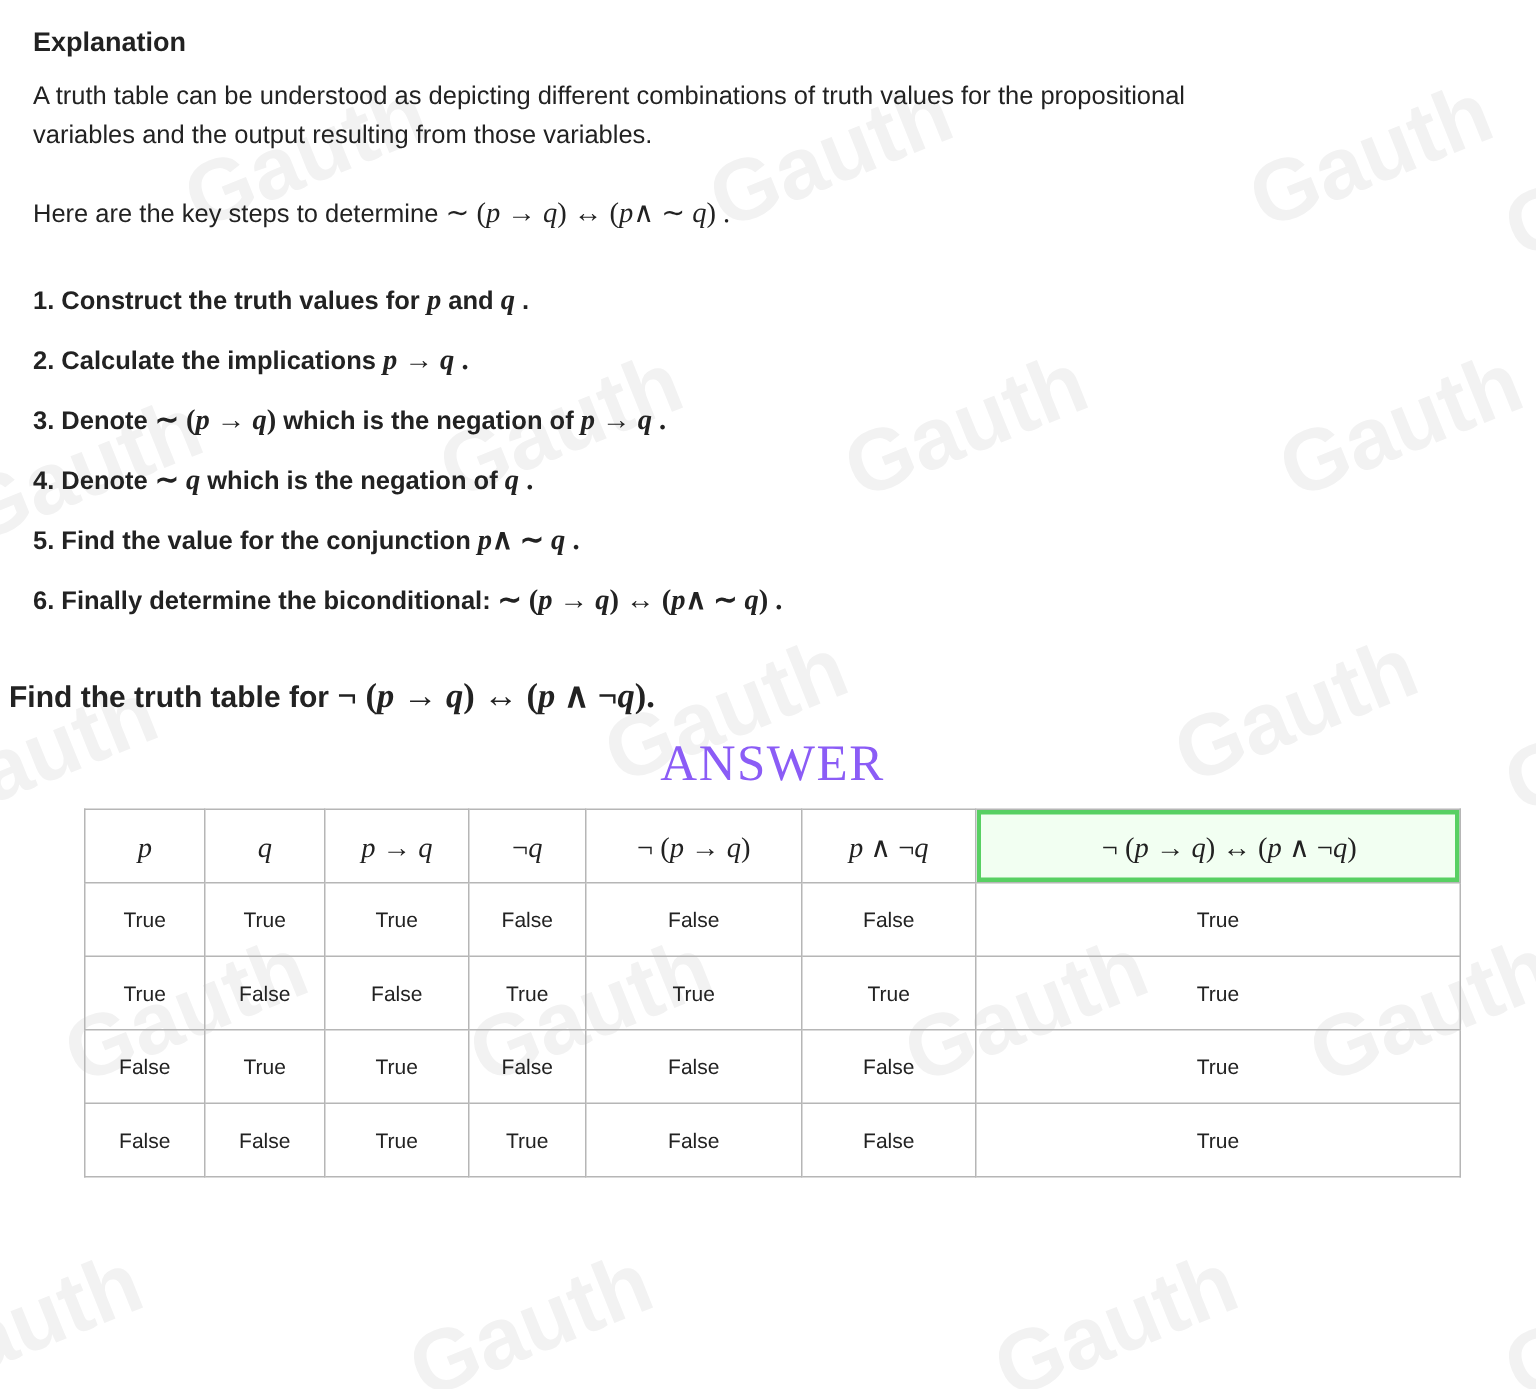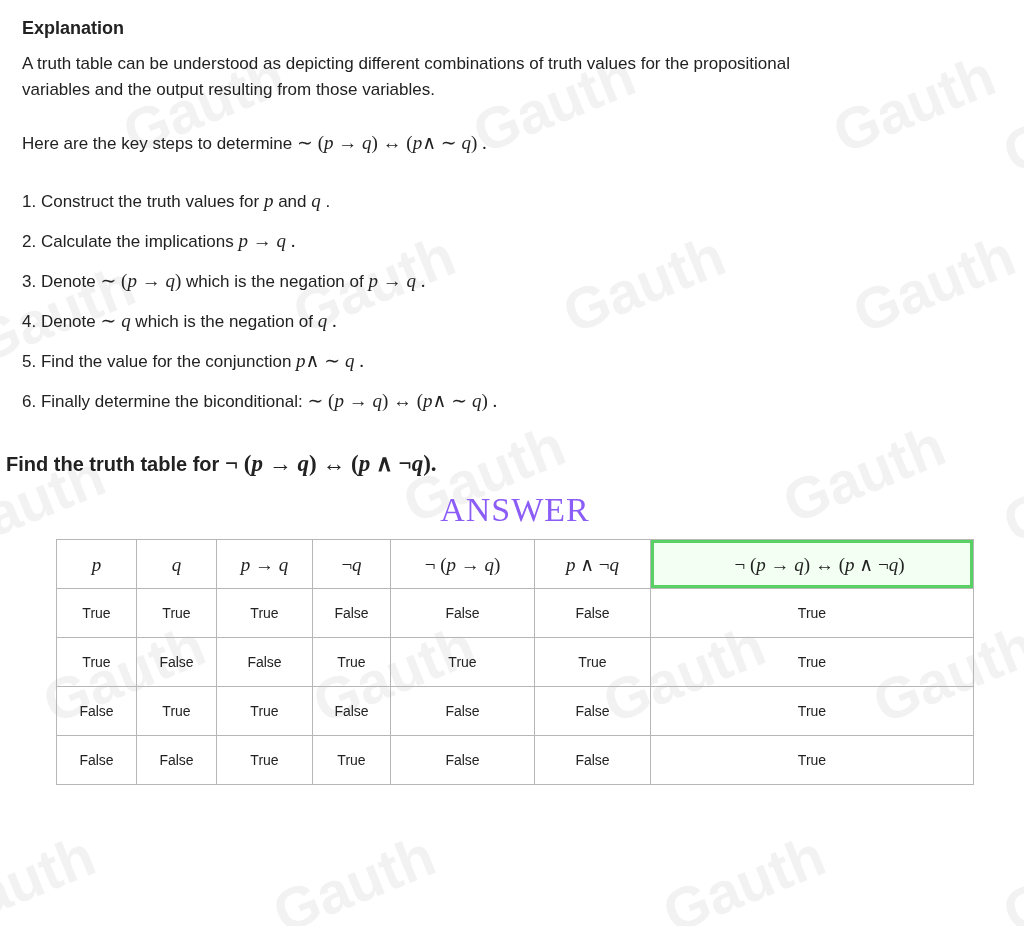--- a/index.html
+++ b/index.html
@@ -24,20 +24,21 @@
     margin-bottom: 12px;
   }
   .para {
     font-size: 17px;
     line-height: 1.55;
     margin-bottom: 24px;
   }
   .line {
     font-size: 17px;
     line-height: 2.1;
+    font-weight: bold;
   }
   .mi { font-family: "Times New Roman", Times, serif; font-style: italic; font-size: 19px; }
   .mo { font-family: "Times New Roman", Times, serif; font-style: normal; font-size: 19px; }
   .section2 {
     margin-top: 30px;
     padding-left: 6px;
   }
   .findline {
     font-weight: 700;
     font-size: 20px;

